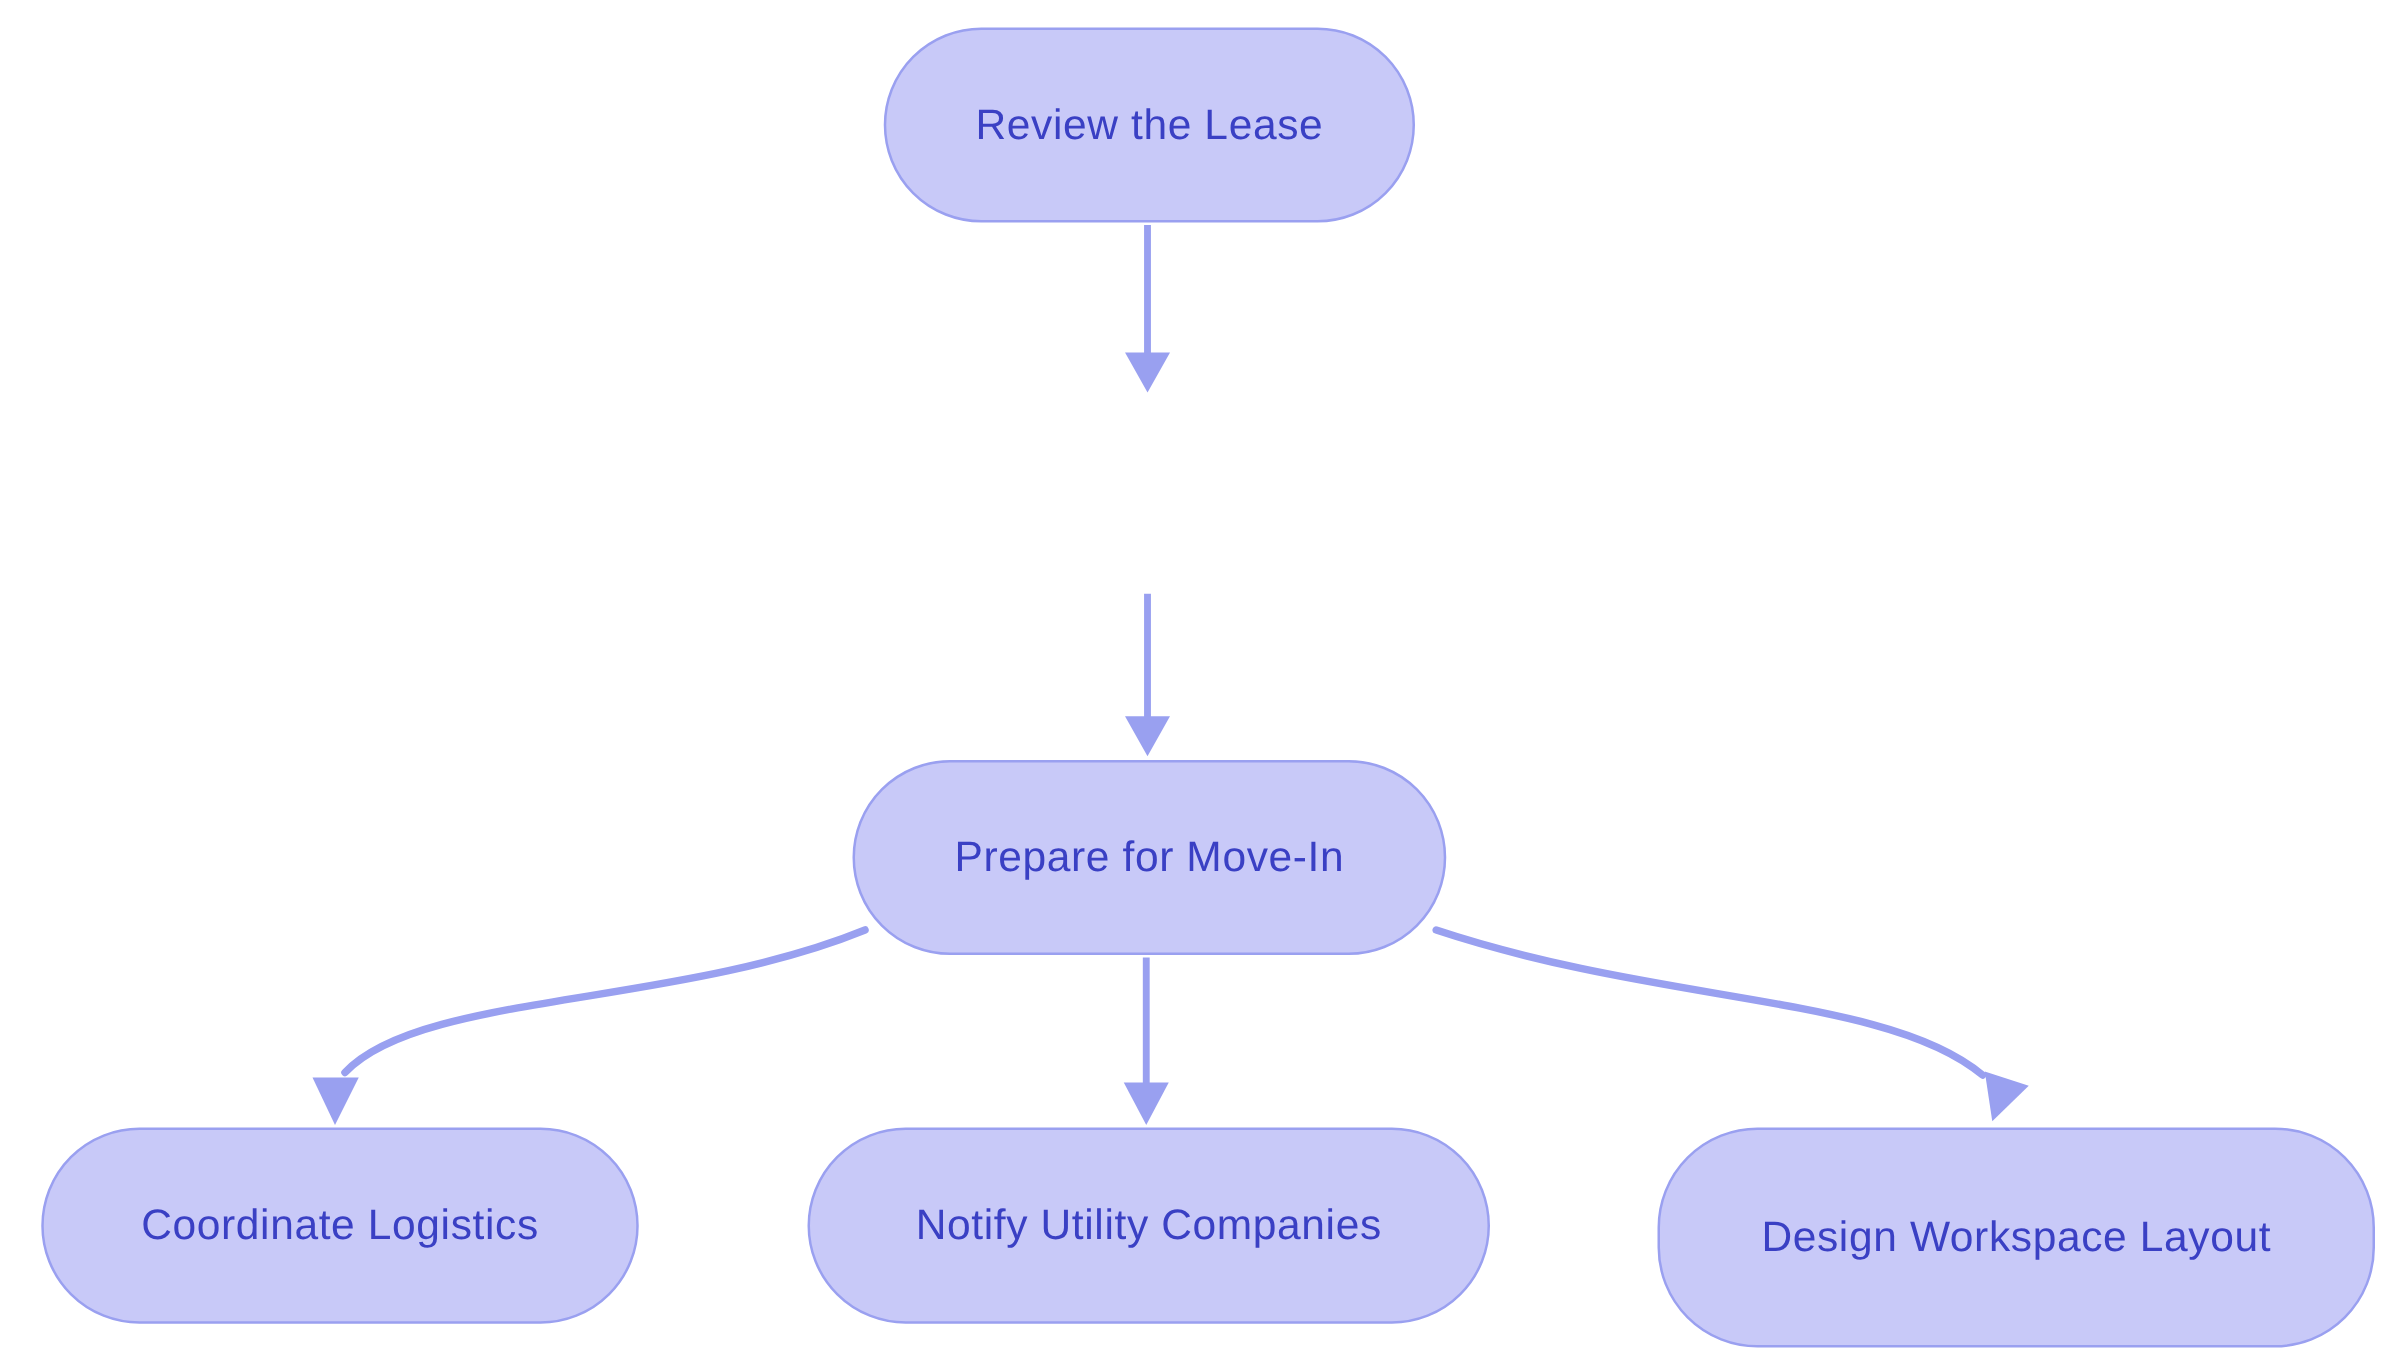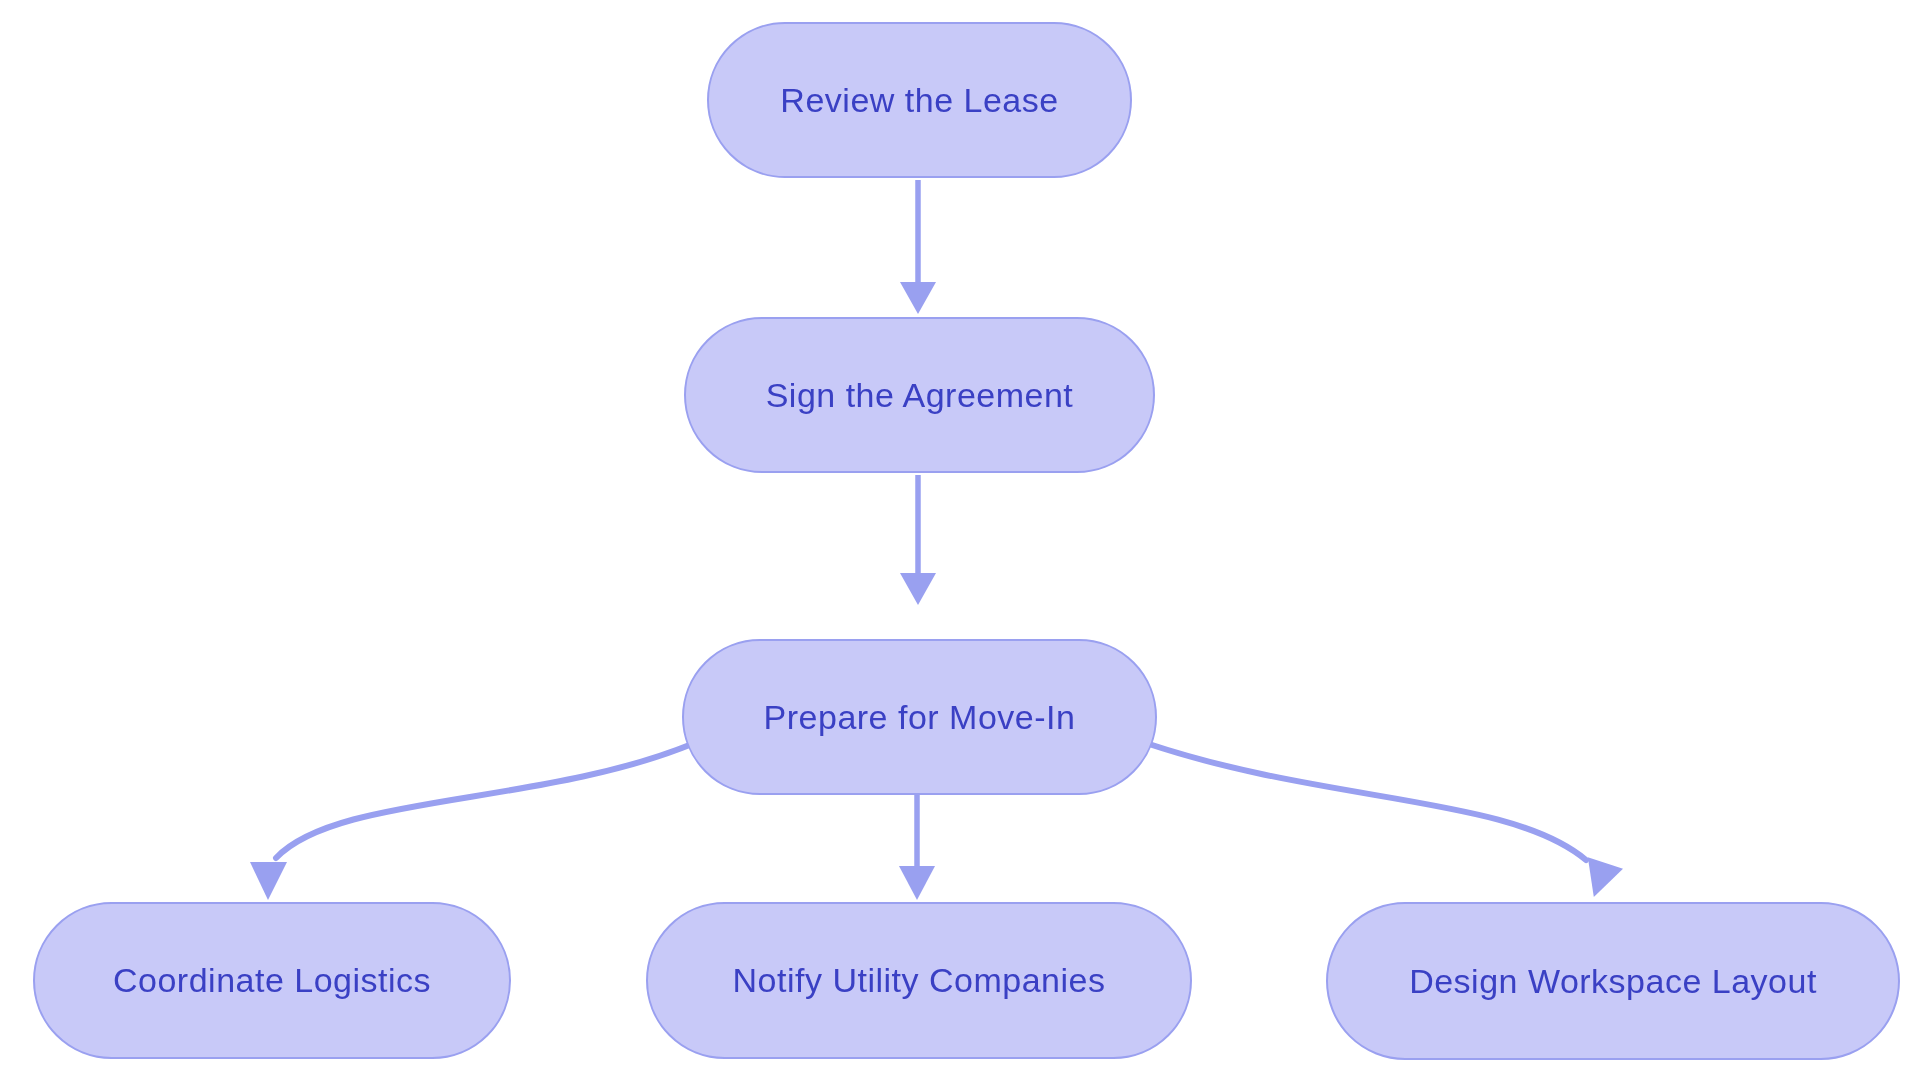--- a/index.html
+++ b/index.html
@@ -50,24 +50,24 @@
     color:var(--text);
     font-size:34px;
     font-weight:400;
     letter-spacing:0.5px;
     line-height:1.2;
     white-space:nowrap;
   }
   
   .n-review    {left:707px;  top:22px;  width:425px; height:156px;}
   .n-sign      {left:684px;  top:317px; width:471px; height:156px;}
-  .n-prepare   {left:682px;  top:608px; width:475px; height:156px;margin-top:31px;}
+  .n-prepare   {left:682px;  top:608px; width:475px; height:156px;}
   .n-coordinate{left:33px;   top:902px; width:478px; height:157px;align-items:center;}
   .n-notify    {left:646px;  top:902px; width:546px; height:157px;}
-  .n-design    {left:1326px; top:902px; width:574px; height:158px;}
+  .n-design    {left:1326px; top:902px; width:574px; height:176px;}
 </style>
 </head>
 <body>
 
 <div class="canvas">
 
   <svg class="edges" viewBox="0 0 1920 1083">
 
     <line class="line" x1="918" y1="180" x2="918" y2="283"></line>
     <polygon class="head" points="900,282 936,282 918,314"></polygon>
@@ -82,23 +82,20 @@
     <polygon class="head" points="250,862 287,862 268,900"></polygon>
 
     <path class="curve" d="M 1149 744 C 1330 804, 1510 796, 1586 860"></path>
     <polygon class="head" points="1582,862 1619,862 1600,898" transform="rotate(18 1600 878)"></polygon>
   </svg>
 
   <div class="node n-review">
     <span class="label">Review the Lease</span>
   </div>
 
-  <div class="node n-sign">
-    <span class="label">Sign the Agreement</span>
-  </div>
 
   <div class="node n-prepare">
     <span class="label">Prepare for Move-In</span>
   </div>
 
   <div class="node n-coordinate">
     <span class="label">Coordinate Logistics</span>
   </div>
 
   <div class="node n-notify">

